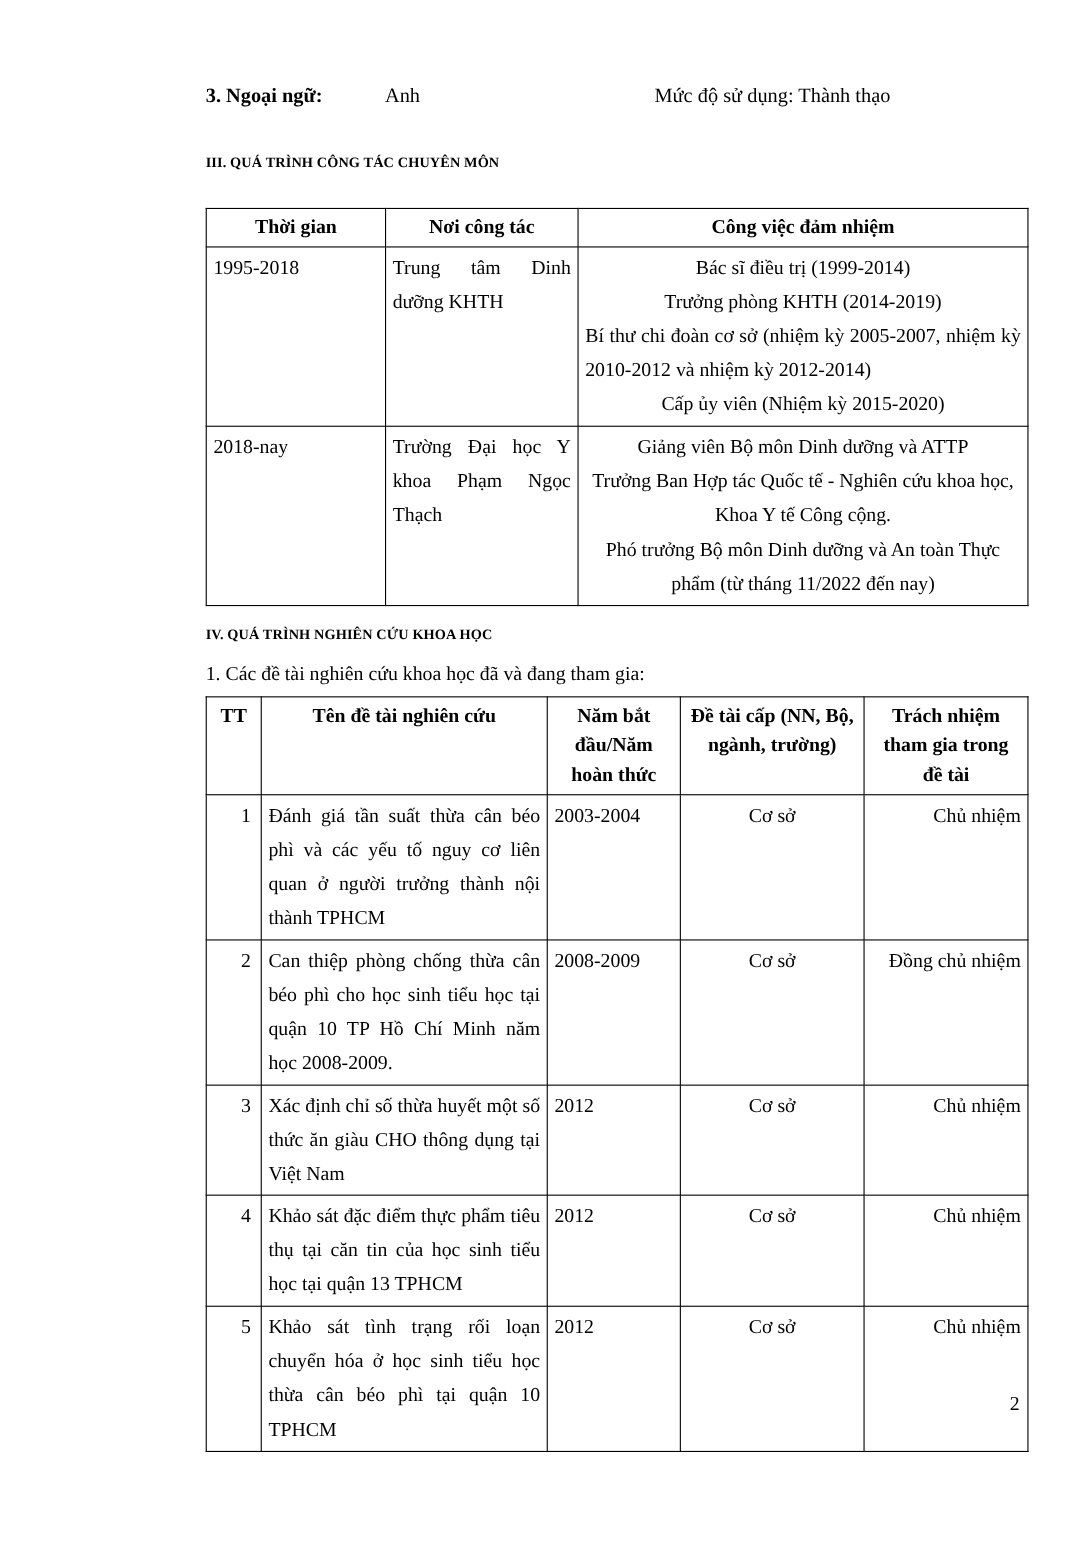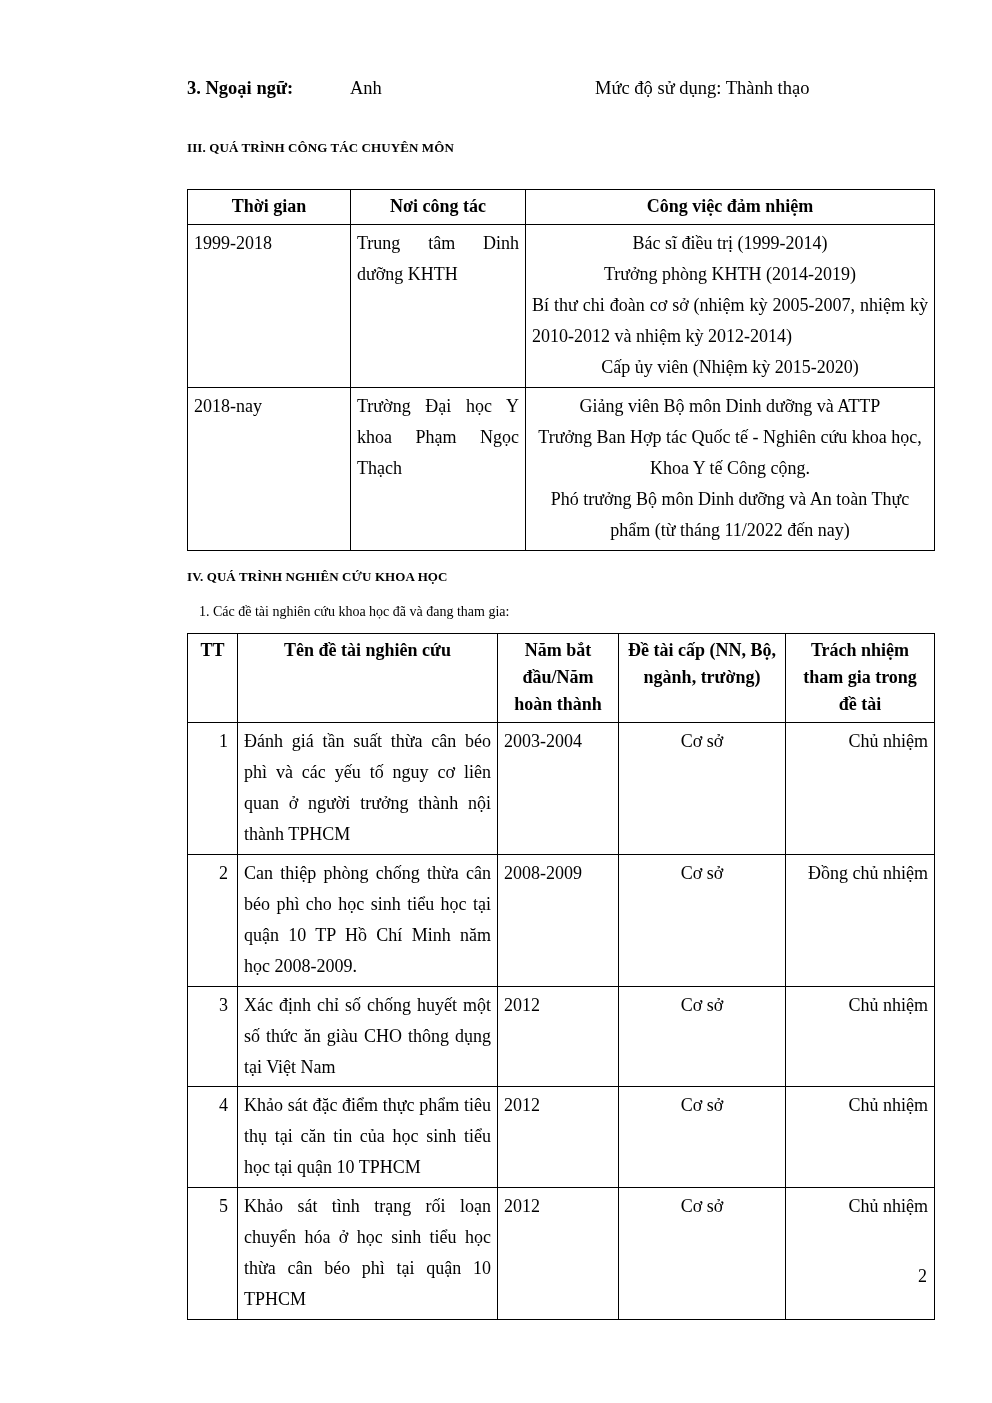--- a/index.html
+++ b/index.html
@@ -63,23 +63,23 @@
     font-size: 13px;
     line-height: 24px;
     letter-spacing: 0.1px;
     white-space: nowrap;
   }
   #heading-iii { top: 136px; }
   #heading-iv  { top: 565px; }
 
   .subheading {
     position: absolute;
-    left: 12px;
+    left: 0;
     top: 601px;
-    font-size: 14px;
+    font-size: 18px;
     line-height: 22px;
     white-space: nowrap;
   }
 
   
   table.doc-table {
     position: absolute;
     border-collapse: collapse;
     table-layout: fixed;
     font-size: 18px;
@@ -160,21 +160,21 @@
       </colgroup>
       <thead>
         <tr>
           <th>Thời gian</th>
           <th>Nơi công tác</th>
           <th>Công việc đảm nhiệm</th>
         </tr>
       </thead>
       <tbody>
         <tr class="row-1">
-          <td class="cell-time">1999-2018</td>
+          <td class="cell-time">1995-2018</td>
           <td class="cell-place">Trung tâm Dinh dưỡng KHTH</td>
           <td class="cell-job">
             <div>Bác sĩ điều trị (1999-2014)</div>
             <div>Trưởng phòng KHTH (2014-2019)</div>
             <div class="just-last-left">Bí thư chi đoàn cơ sở (nhiệm kỳ 2005-2007, nhiệm kỳ 2010-2012 và nhiệm kỳ 2012-2014)</div>
             <div>Cấp ủy viên (Nhiệm kỳ 2015-2020)</div>
           </td>
         </tr>
         <tr class="row-2">
           <td class="cell-time">2018-nay</td>
@@ -196,21 +196,21 @@
         <col class="c-tt">
           <col class="c-name">
           <col class="c-year">
           <col class="c-lvl">
           <col class="c-resp">
       </colgroup>
       <thead>
         <tr>
           <th>TT</th>
           <th>Tên đề tài nghiên cứu</th>
-          <th>Năm bắt đầu/Năm hoàn thành</th>
+          <th>Năm bắt đầu/Năm hoàn thức</th>
           <th>Đề tài cấp (NN, Bộ, ngành, trường)</th>
           <th>Trách nhiệm tham gia trong đề tài</th>
         </tr>
       </thead>
       <tbody>
         <tr>
           <td class="cell-tt">1</td>
           <td class="cell-name">Đánh giá tần suất thừa cân béo phì và các yếu tố nguy cơ liên quan ở người trưởng thành nội thành TPHCM</td>
           <td class="cell-year">2003-2004</td>
           <td class="cell-lvl">Cơ sở</td>
@@ -218,28 +218,28 @@
         </tr>
         <tr>
           <td class="cell-tt">2</td>
           <td class="cell-name">Can thiệp phòng chống thừa cân béo phì cho học sinh tiểu học tại quận 10 TP Hồ Chí Minh năm học 2008-2009.</td>
           <td class="cell-year">2008-2009</td>
           <td class="cell-lvl">Cơ sở</td>
           <td class="cell-resp">Đồng chủ nhiệm</td>
         </tr>
         <tr>
           <td class="cell-tt">3</td>
-          <td class="cell-name">Xác định chỉ số chống huyết một số thức ăn giàu CHO thông dụng tại Việt Nam</td>
+          <td class="cell-name">Xác định chỉ số thừa huyết một số thức ăn giàu CHO thông dụng tại Việt Nam</td>
           <td class="cell-year">2012</td>
           <td class="cell-lvl">Cơ sở</td>
           <td class="cell-resp">Chủ nhiệm</td>
         </tr>
         <tr>
           <td class="cell-tt">4</td>
-          <td class="cell-name">Khảo sát đặc điểm thực phẩm tiêu thụ tại căn tin của học sinh tiểu học tại quận 10 TPHCM</td>
+          <td class="cell-name">Khảo sát đặc điểm thực phẩm tiêu thụ tại căn tin của học sinh tiểu học tại quận 13 TPHCM</td>
           <td class="cell-year">2012</td>
           <td class="cell-lvl">Cơ sở</td>
           <td class="cell-resp">Chủ nhiệm</td>
         </tr>
         <tr>
           <td class="cell-tt">5</td>
           <td class="cell-name">Khảo sát tình trạng rối loạn chuyển hóa ở học sinh tiểu học thừa cân béo phì tại quận 10 TPHCM</td>
           <td class="cell-year">2012</td>
           <td class="cell-lvl">Cơ sở</td>
           <td class="cell-resp">Chủ nhiệm</td>

